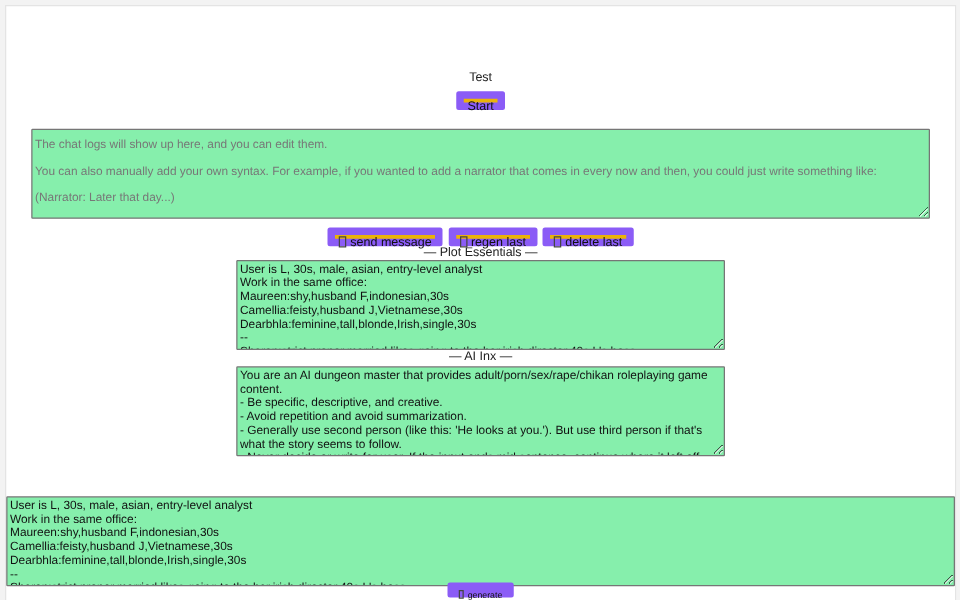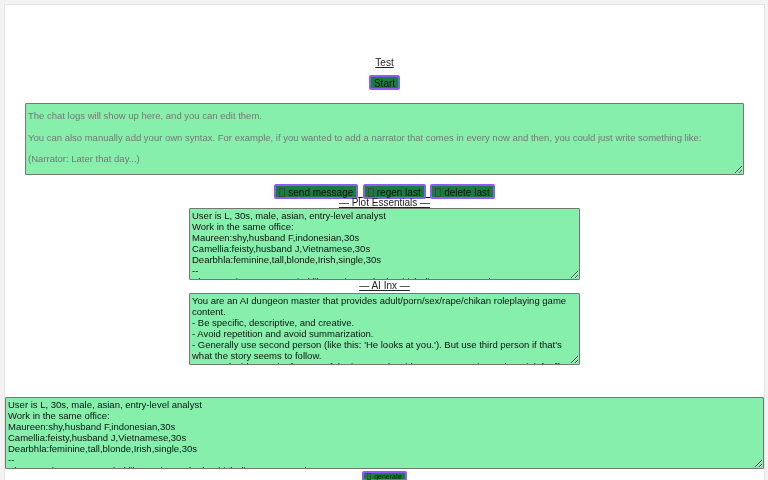--- a/index.html
+++ b/index.html
@@ -1,21 +1,21 @@
 <!DOCTYPE html>
 <html><head>
 <meta charset="utf-8">
 <style>
   html, body { margin:0; padding:0; }
   body { width:768px; height:480px; background:#f3f3f3; font-family:"Liberation Sans", sans-serif; overflow:hidden; position:relative; }
   .page { position:absolute; left:4px; top:4px; width:759px; height:476px; background:#fff; border:1px solid #e4e4e4; }
   h1 { position:absolute; top:16px; left:0; width:100%; text-align:center; margin:0; font-size:20px; font-weight:bold; color:#111; }
-  .center { position:absolute; left:0; width:100%; text-align:center;text-decoration:underline; }
+  .center { position:absolute; left:0; width:100%; text-align:center; }
   .subtitle { top:52px; font-size:10px; color:#222; }
-  .btn { font-family:"Liberation Sans", sans-serif; font-size:10px; color:#111; background:#15803d; border:2px solid #8b5cf6; border-radius:2px; padding:1px 3px; height:15px; line-height:11px; cursor:pointer; }
+  .btn { font-family:"Liberation Sans", sans-serif; font-size:10px; color:#111; background:#eab308; border:6px solid #8b5cf6; border-radius:2px; padding:1px 3px; height:15px; line-height:11px; cursor:pointer; }
   .label { font-size:10px; color:#222; line-height:11px; }
   textarea { position:absolute; resize:both; font-family:"Liberation Sans", sans-serif; font-size:9.5px; line-height:11px; color:#111; border:1px solid #767676; border-radius:1px; padding:1px 2px; box-sizing:border-box; overflow:hidden; background:#86efac; margin:0; }
   textarea.placeholder-style::placeholder { color:#777; }
   .story { left:20px; top:98px; width:719px; height:72px; line-height:21.5px; }
   .plot { left:184px; top:203px; width:391px; height:72px; }
   .inx { left:184px; top:288px; width:391px; height:72px; }
   .chardesc { left:0px; top:392px; width:759px; height:72px; }
   .icon-box { display:inline-block; width:4px; height:7px; border:1px solid #444; margin-right:3px; vertical-align:-1px; }
   .small-btn { font-size:7px; height:10px; line-height:7px; padding:0 3px; }
 </style>

